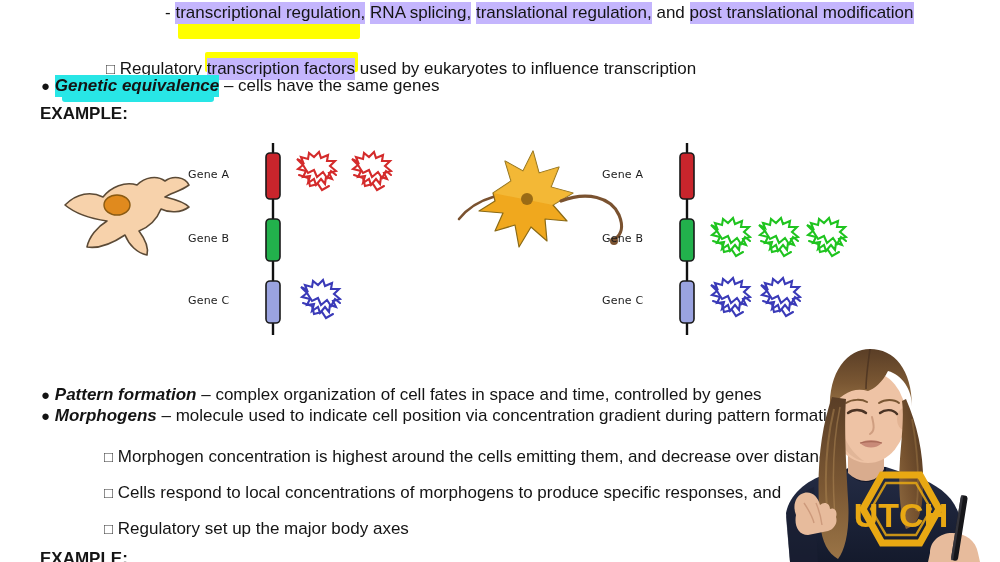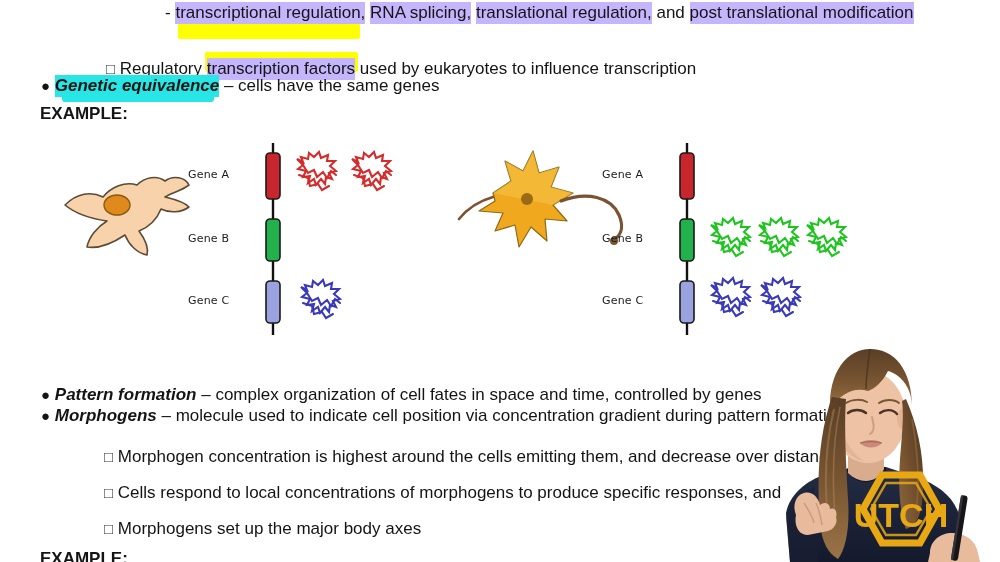--- a/index.html
+++ b/index.html
@@ -228,21 +228,21 @@
     <span>Morphogen concentration is highest around the cells emitting them, and decrease over distance</span>
   </div>
 
   <div class="line" style="left:104px; top:482px;">
     <span class="sq-bullet">□</span>
     <span>Cells respond to local concentrations of morphogens to produce specific responses, and</span>
   </div>
 
   <div class="line" style="left:104px; top:518px;">
     <span class="sq-bullet">□</span>
-    <span>Morphogens set up the major body axes</span>
+    <span>Regulatory set up the major body axes</span>
   </div>
 
   <div class="line bold" style="left:40px; top:548px; font-size:17px;">EXAMPLE:</div>
 
   <div id="webcam">
     <svg width="262" height="235" viewBox="0 0 262 235">
       <defs>
         <linearGradient id="hairGrad" x1="0" y1="0" x2="0" y2="1">
           <stop offset="0%" stop-color="#5a3e26"></stop>
           <stop offset="55%" stop-color="#7a5733"></stop>

